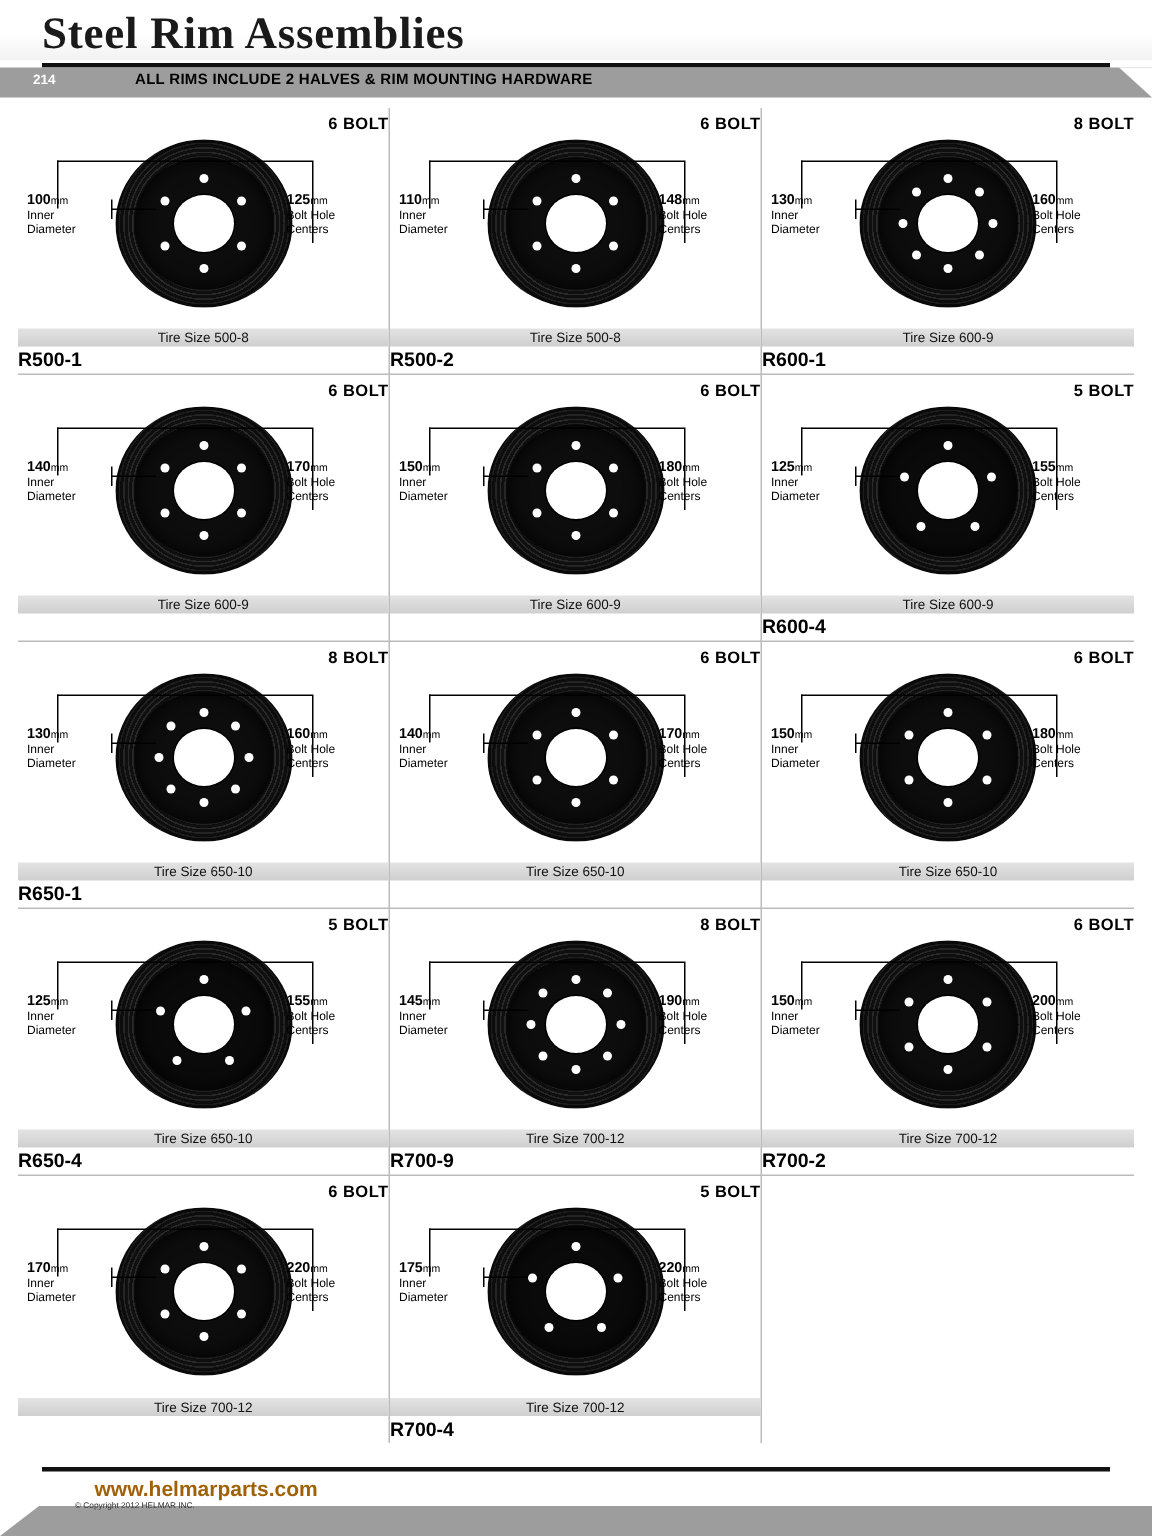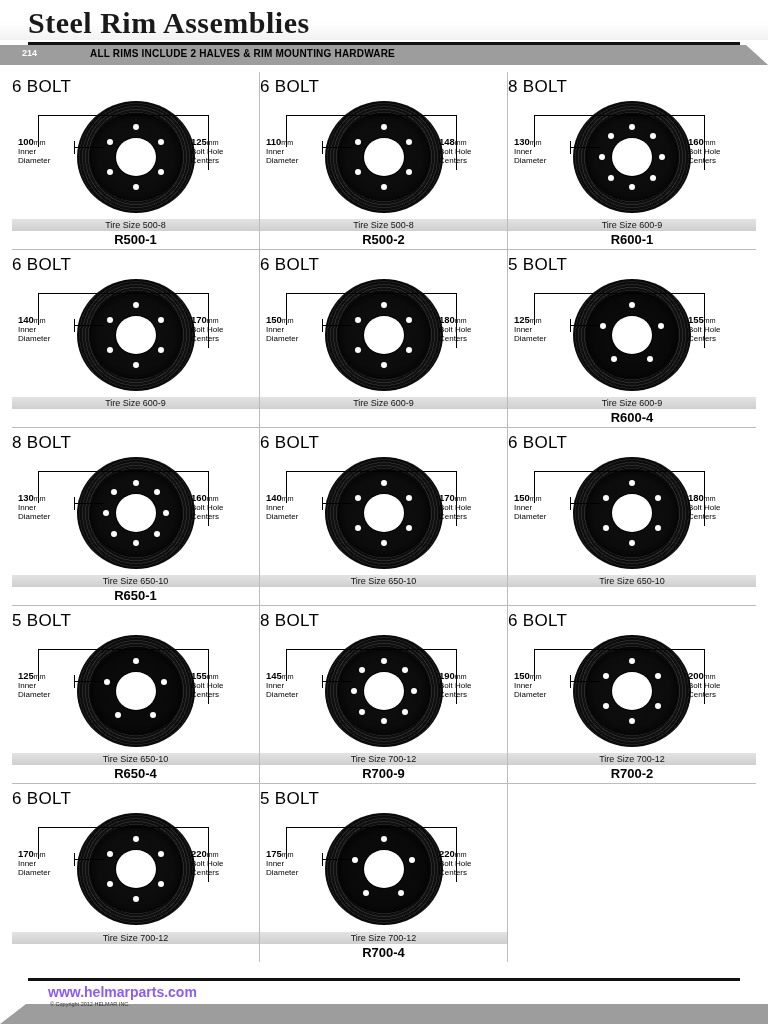--- a/index.html
+++ b/index.html
@@ -62,22 +62,22 @@
     position:relative;
     border-right:1px solid #bbbbbb;
     border-bottom:1px solid #bbbbbb;
     height:178px;
   }
   .cell.last-col{border-right:none;}
   .cell.empty{border-right:none;}
   .cell.row-last{border-bottom:none;}
 
   .bolt{
-    text-align:left;
-    font-size:17px;font-weight:normal;
+    text-align:right;
+    font-size:11px;font-weight:bold;
     padding-top:5px;
     letter-spacing:0.3px;
   }
 
   .diagram{
     position:relative;
     height:118px;
   }
 
   
@@ -131,42 +131,42 @@
   .strip{
     position:absolute;left:0;bottom:18px;width:100%;height:12px;
     background:linear-gradient(to bottom,#e3e3e3,#cfcfcf);
   }
   .tire-size{
     position:absolute;left:0;bottom:19px;width:100%;
     text-align:center;font-size:9px;color:#111;
   }
   .partno{
     position:absolute;left:0;bottom:2px;width:100%;
-    text-align:center;font-size:13px;font-weight:bold;color:#000;
+    font-size:13px;font-weight:bold;color:#000;
   }
 
   
   .footer{
     position:absolute;left:0;bottom:0;width:768px;height:46px;
   }
   .footer-rule{
     position:absolute;left:28px;top:0;width:712px;height:3px;background:#111;
   }
   .footer-bar{
     position:absolute;left:0;top:26px;width:768px;height:20px;background:#9d9d9d;
   }
   .footer-bar:before{
     content:"";position:absolute;left:0;top:0;
     border-top:20px solid #ffffff;
     border-right:26px solid transparent;
     width:0;height:0;
   }
   .site{
-    position:absolute;left:48px;top:6px;
-    font-size:14px;font-weight:bold;color:#8b5cf6;
+    position:absolute;left:63px;top:6px;
+    font-size:14px;font-weight:bold;color:#a16207;
   }
   .copy{
     position:absolute;left:50px;top:23px;
     font-size:5.5px;color:#333;
   }
 </style>
 </head>
 <body>
 
 <div class="header">

